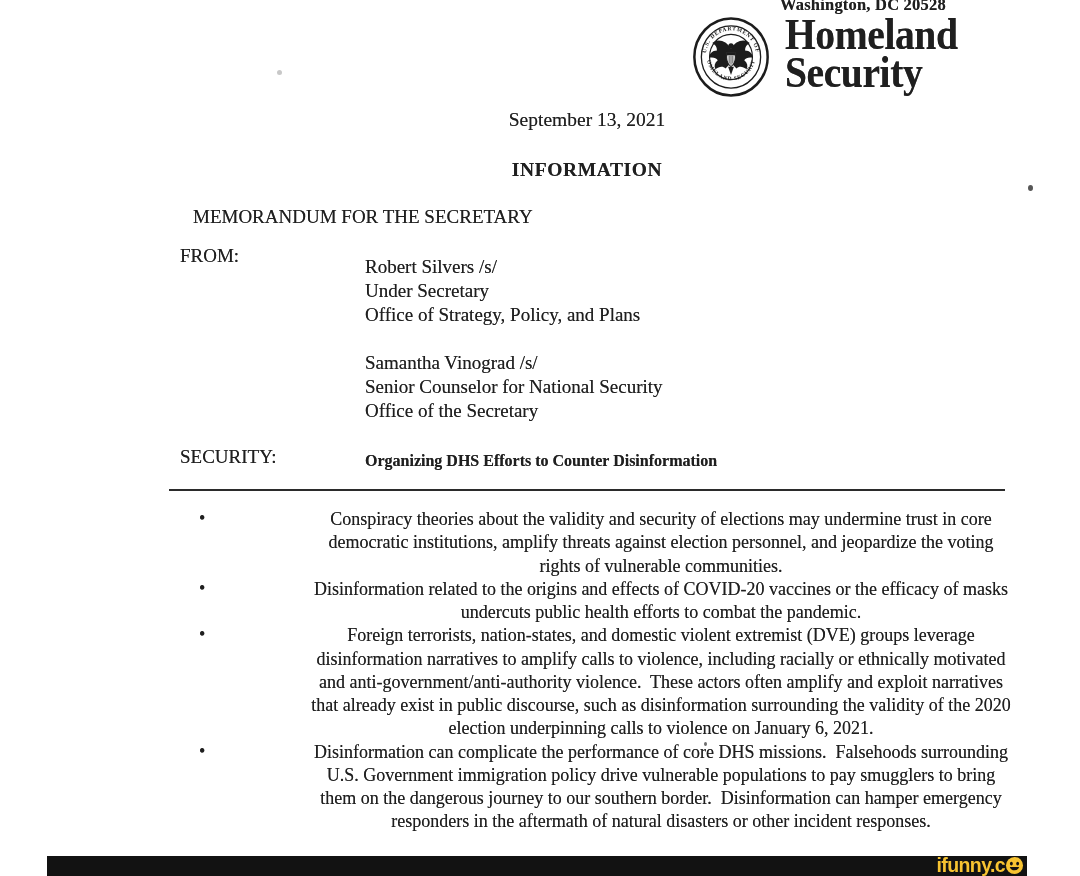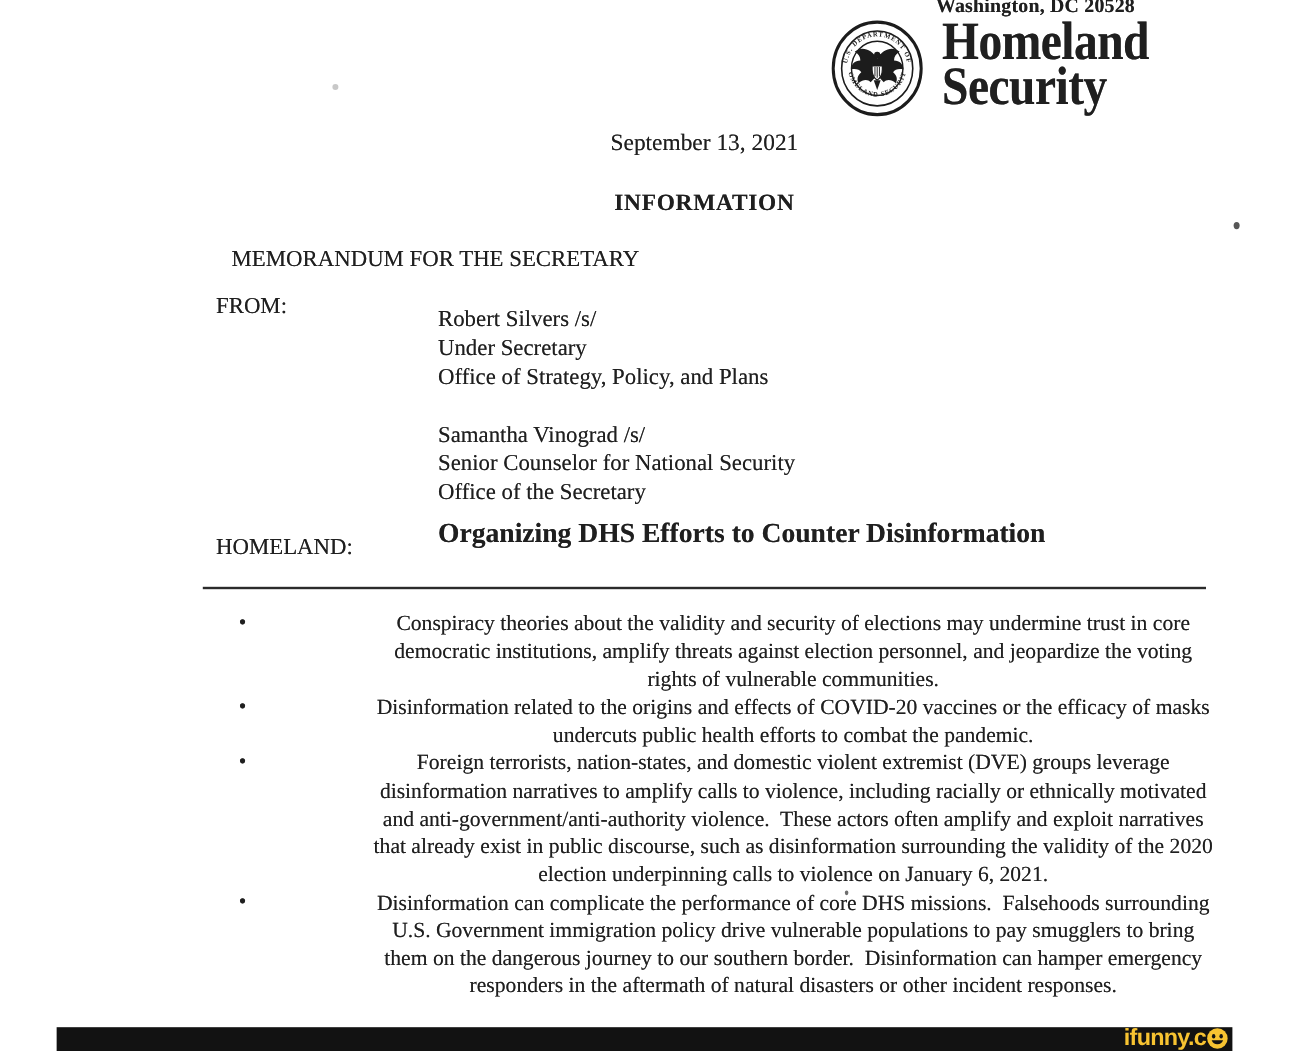--- a/index.html
+++ b/index.html
@@ -53,22 +53,22 @@
   .from-label{ top:245px; }
   .subject-label{ top:446px; }
   .signer-block{
     position:absolute; left:318px;
     font-size:19px; line-height:24px;
     white-space:pre-line;
   }
   .signer-1{ top:255px; }
   .signer-2{ top:351px; }
   .subject-value{
-    position:absolute; left:318px; top:432px;
-    font-size:23px; font-weight:bold;
+    position:absolute; left:318px; top:452px;
+    font-size:16px; font-weight:bold;
   }
   .rule{
     position:absolute; left:122px; top:489px;
     width:836px; height:2px;
     background:#2b2b2b;
   }
 
   
   .body{
     position:absolute; left:131px; top:508px; width:920px;
@@ -146,21 +146,21 @@
   <div class="memo-for doc-text">MEMORANDUM FOR THE SECRETARY</div>
 
   <div class="field-label from-label doc-text">FROM:</div>
   <div class="signer-block signer-2 doc-text">Samantha Vinograd /s/
 Senior Counselor for National Security
 Office of the Secretary</div>
   <div class="signer-block signer-1 doc-text">Robert Silvers /s/
 Under Secretary
 Office of Strategy, Policy, and Plans</div>
 
-  <div class="field-label subject-label doc-text">HOMELAND:</div>
+  <div class="field-label subject-label doc-text">SECURITY:</div>
   <div class="subject-value doc-text">Organizing DHS Efforts to Counter Disinformation</div>
 
   <div class="rule"></div>
 
   <div class="body doc-text">
 
     <div class="bullet-list">
       <div class="bullet-row">
         <span class="bullet-marker">•</span>
         <div class="bullet-text">Conspiracy theories about the validity and security of elections may undermine trust in core

